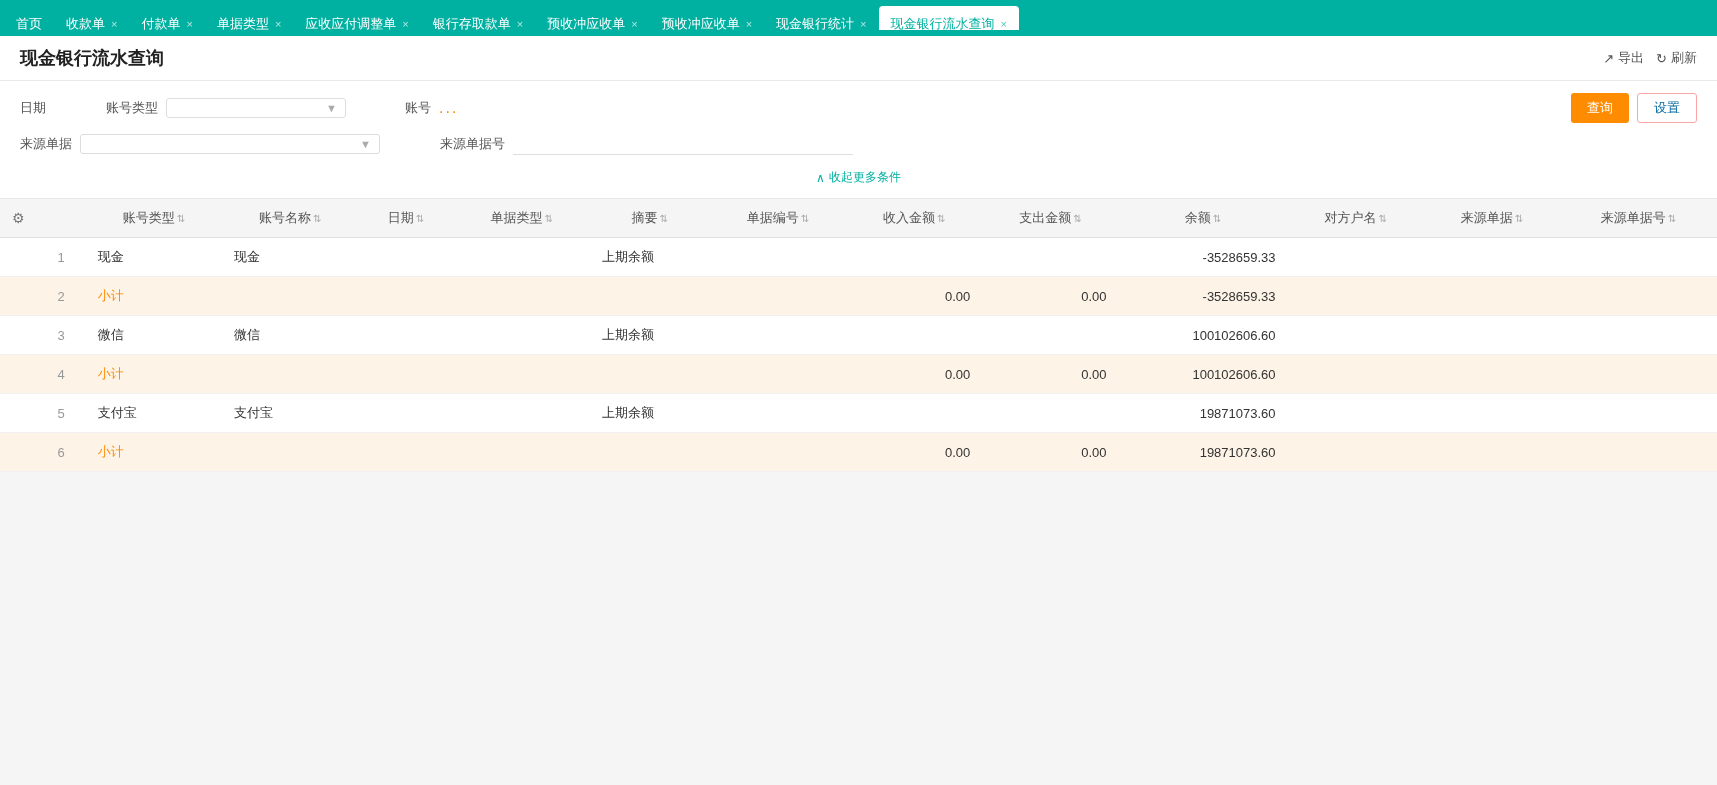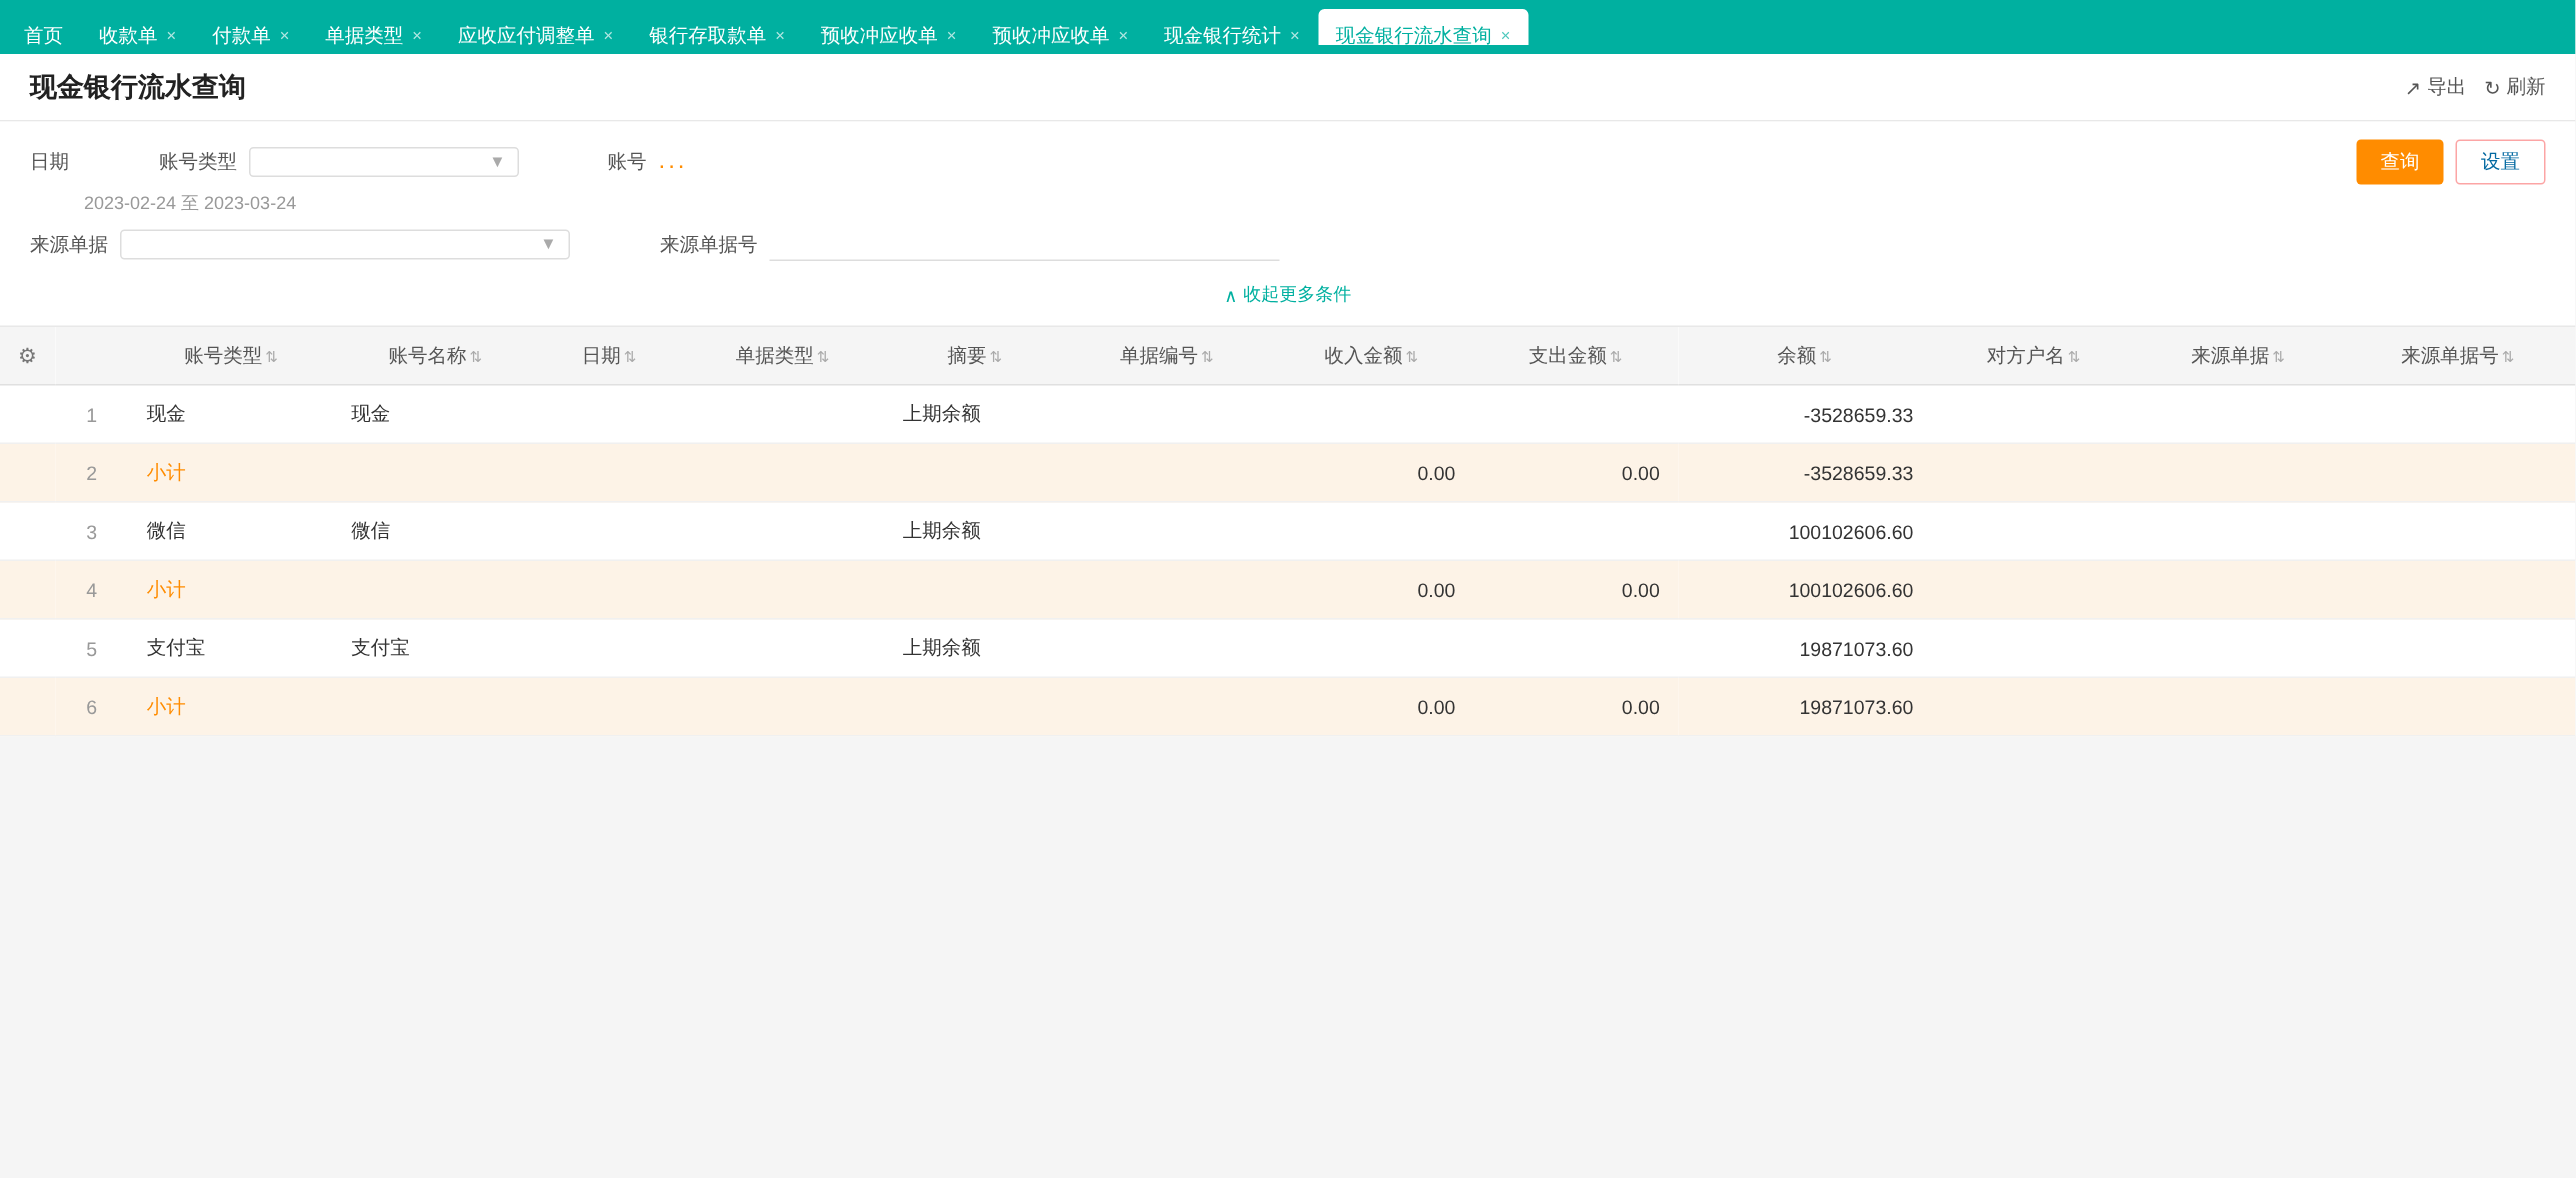--- a/index.html
+++ b/index.html
@@ -302,23 +302,20 @@
       <span class="filter-label">账号</span>
       <span class="dots-btn">...</span>
     </div>
 
     <div style="margin-left: auto; display: flex; gap: 8px; align-items: flex-start;">
       <button class="btn-query">查询</button>
       <button class="btn-settings">设置</button>
     </div>
   </div>
 
-  <div style="margin-left: 36px; margin-top: -6px; margin-bottom: 8px;">
-    <span class="date-range">2023-02-24 至 2023-03-24</span>
-  </div>
 
   <div class="filter-row">
 
     <div class="filter-group">
       <span class="filter-label">来源单据</span>
       <div class="filter-select" style="min-width:300px;">
         <span style="color:#ccc; font-size:12px;"></span>
         <span style="color:#aaa; font-size:11px;">▼</span>
       </div>
     </div>

